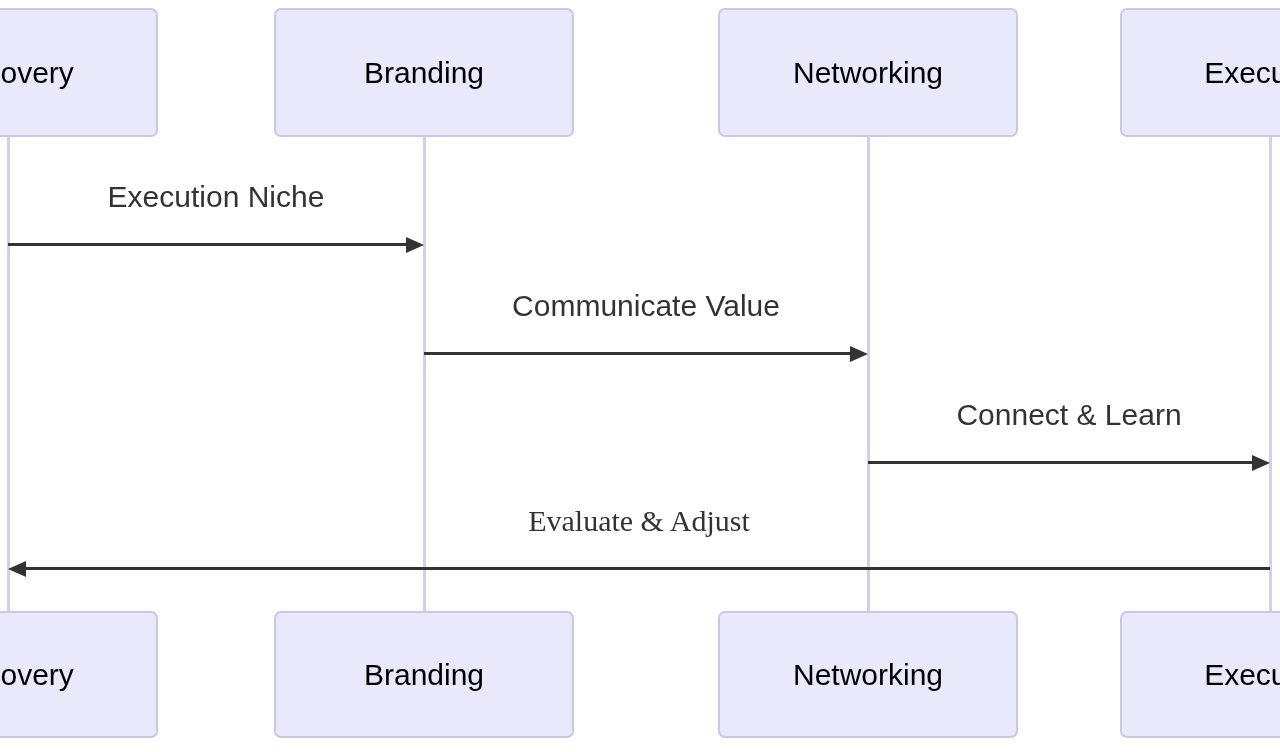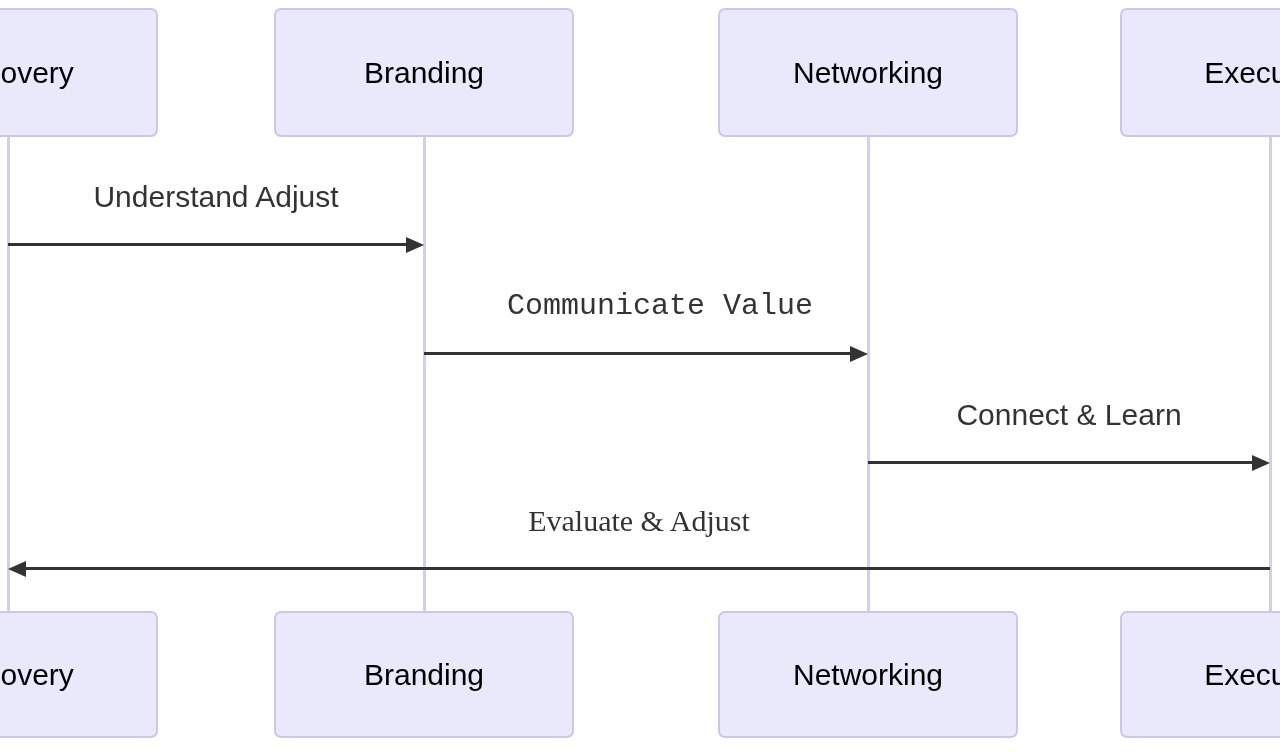--- a/index.html
+++ b/index.html
@@ -85,23 +85,23 @@
     </div>
     <div class="lifeline" style="left: 1269px; top: 137px; height: 474px;"></div>
     <div class="actor-box" style="left: 1120px; top: 8px; width: 300px; height: 129px;">
       <span class="actor-label">Execution</span>
     </div>
     <div class="actor-box" style="left: 1120px; top: 611px; width: 300px; height: 127px;">
       <span class="actor-label">Execution</span>
     </div>
     <div class="msg-line" style="top: 243px; left: 8px; width: 402px;"></div>
     <div class="msg-head right" style="top: 237px; left: 406px;"></div>
-    <div class="msg-label" style="left: 216px; top: 180px;">Understand Adjust</div>
+    <div class="msg-label" style="left: 216px; top: 180px;">Execution Niche</div>
     <div class="msg-line" style="top: 352px; left: 424px; width: 430px;"></div>
     <div class="msg-head right" style="top: 346px; left: 850px;"></div>
-    <div class="msg-label" style="left: 660px; top: 289px; font-family: Liberation Mono, monospace;">Communicate Value</div>
+    <div class="msg-label" style="left: 646px; top: 289px;">Communicate Value</div>
     <div class="msg-line" style="top: 461px; left: 868px; width: 388px;"></div>
     <div class="msg-head right" style="top: 455px; left: 1252px;"></div>
     <div class="msg-label" style="left: 1069px; top: 398px;">Connect &amp; Learn</div>
     <div class="msg-line" style="top: 567px; left: 22px; width: 1248px;"></div>
     <div class="msg-head left" style="top: 561px; left: 8px;"></div>
     <div class="msg-label" style="left: 639px; top: 504px; font-family: Liberation Serif, serif;">Evaluate &amp; Adjust</div>
   </div>
 
 </body></html>

